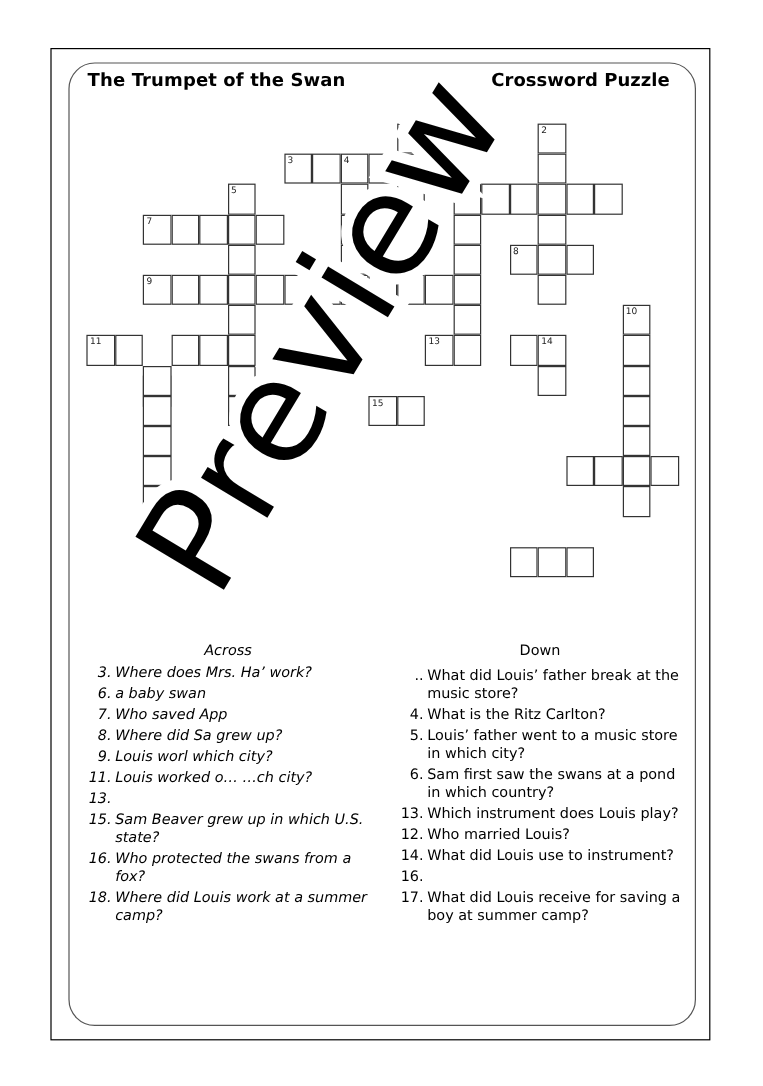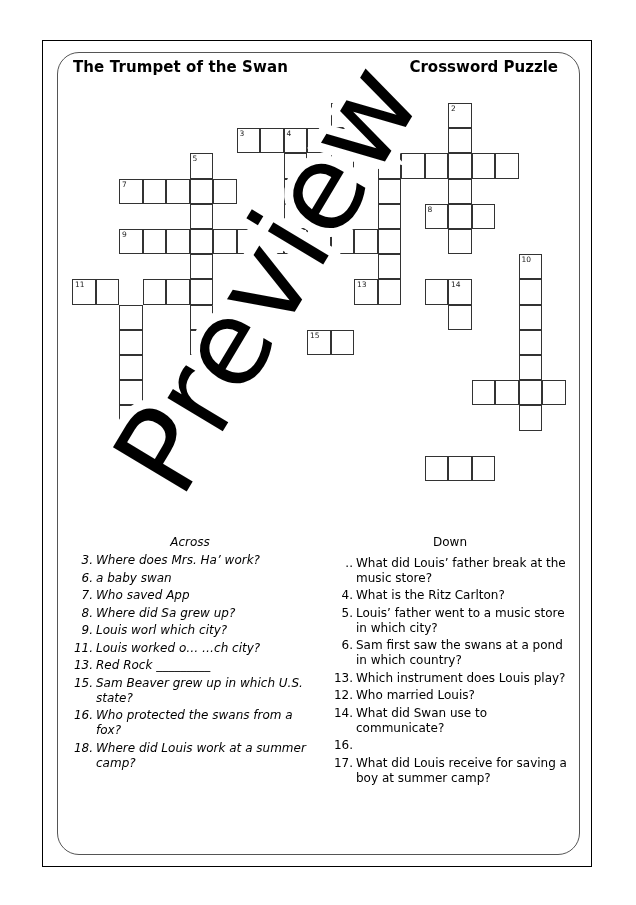--- a/index.html
+++ b/index.html
@@ -166,21 +166,20 @@
       <div class="clue">
         <span class="clue-num">9.</span>
         <span class="clue-text">Louis worl which city?</span>
       </div>
       <div class="clue">
         <span class="clue-num">11.</span>
         <span class="clue-text">Louis worked o… …ch city?</span>
       </div>
       <div class="clue">
         <span class="clue-num">13.</span>
-        <span class="clue-text">Red Rock _________</span>
       </div>
       <div class="clue">
         <span class="clue-num">15.</span>
         <span class="clue-text">Sam Beaver grew up in which U.S. state?</span>
       </div>
       <div class="clue">
         <span class="clue-num">16.</span>
         <span class="clue-text">Who protected the swans from a fox?</span>
       </div>
       <div class="clue">
@@ -215,21 +214,21 @@
       <div class="clue">
         <span class="clue-num">13.</span>
         <span class="clue-text">Which instrument does Louis play?</span>
       </div>
       <div class="clue">
         <span class="clue-num">12.</span>
         <span class="clue-text">Who married Louis?</span>
       </div>
       <div class="clue">
         <span class="clue-num">14.</span>
-        <span class="clue-text">What did Swan use to communicate?</span>
+        <span class="clue-text">What did Louis use to instrument?</span>
       </div>
       <div class="clue">
         <span class="clue-num">16.</span>
       </div>
       <div class="clue">
         <span class="clue-num">17.</span>
         <span class="clue-text">What did Louis receive for saving a boy at summer camp?</span>
       </div>
     </div>
 </div>

